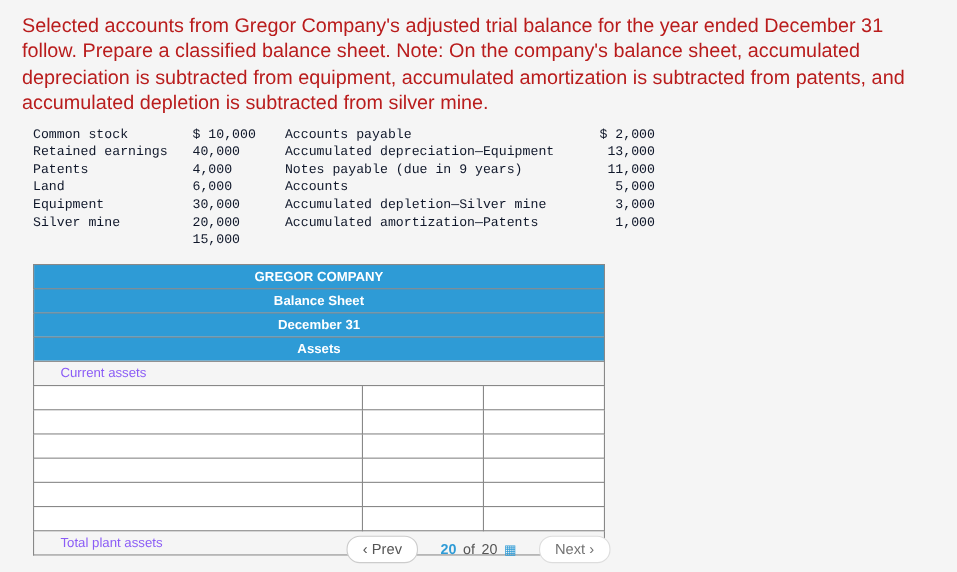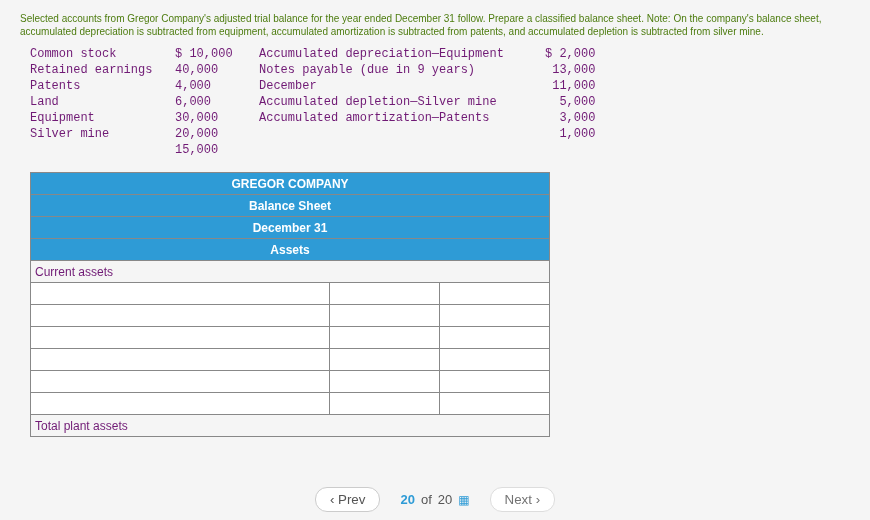--- a/index.html
+++ b/index.html
@@ -7,59 +7,59 @@
       font-family: Arial, sans-serif;
       background: #f5f5f5;
       width: 870px;
       height: 520px;
       padding: 12px 20px;
       color: #555;
       font-size: 12px;
       position: relative;
     }
     .instructions {
-      color: #4d7c0f;
-      font-size: 10px;
+      color: #b91c1c;
+      font-size: 18px;
       line-height: 1.3;
     }
     .trial-balance {
       display: flex;
       font-family: "Courier New", monospace;
       font-size: 12px;
-      color: #701a75;
+      color: #0f172a;
       margin: 8px 0 14px 10px;
     }
     .tb-col { display: flex; }
     .tb-labels { width: 145px; }
     .tb-values { width: 70px; text-align: left; }
     .tb-labels2 { width: 300px; padding-left: 14px; }
     .tb-values2 { width: 80px; text-align: right; }
     .tb-row { height: 16px; line-height: 16px; white-space: nowrap; }
 
     .sheet {
       width: 520px;
       margin-left: 10px;
       border-collapse: collapse;
       background: #fff;
     }
     .sheet td, .sheet th {
       border: 1px solid #888;
       height: 22px;
-      padding: 2px 4px;
+      padding: 2px 24px;
       font-size: 12px;
     }
     .sheet .hdr {
       background: #2e9bd6;
       color: #fff;
       text-align: center;
       font-weight: bold;
     }
     .sheet .section {
       background: #f5f5f5;
-      color: #701a75;
+      color: #8b5cf6;
     }
     .sheet .inputcell { background: #fff; }
     .col-a { width: 300px; }
     .col-b { width: 110px; }
     .col-c { width: 110px; }
 
     .footer-nav {
       position: absolute;
       bottom: 8px;
       left: 0;
@@ -106,23 +106,24 @@
       <div class="tb-row">40,000</div>
       <div class="tb-row">4,000</div>
       <div class="tb-row">6,000</div>
       <div class="tb-row">30,000</div>
       <div class="tb-row">20,000</div>
       <div class="tb-row">15,000</div>
     </div>
   </div>
   <div class="tb-col tb-labels2">
     <div>
+      <div class="tb-row">Accounts payable</div>
       <div class="tb-row">Accumulated depreciation—Equipment</div>
       <div class="tb-row">Notes payable (due in 9 years)</div>
-      <div class="tb-row">December</div>
+      <div class="tb-row">Accounts</div>
       <div class="tb-row">Accumulated depletion—Silver mine</div>
       <div class="tb-row">Accumulated amortization—Patents</div>
     </div>
   </div>
   <div class="tb-col tb-values2">
     <div>
       <div class="tb-row">$ 2,000</div>
       <div class="tb-row">13,000</div>
       <div class="tb-row">11,000</div>
       <div class="tb-row">5,000</div>

